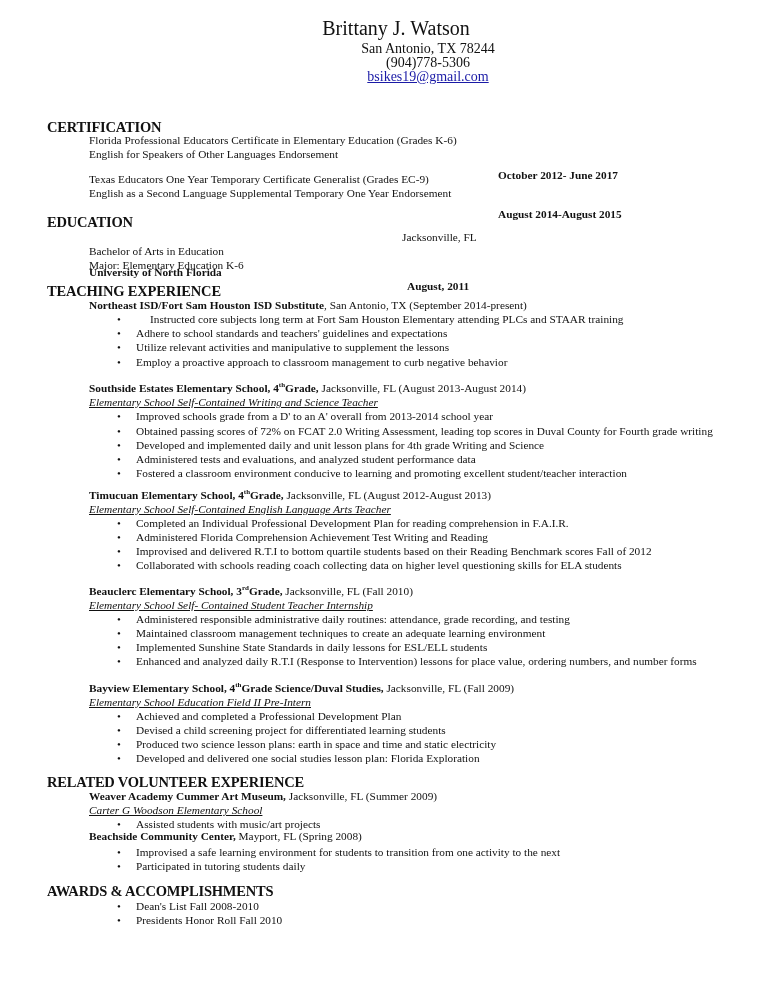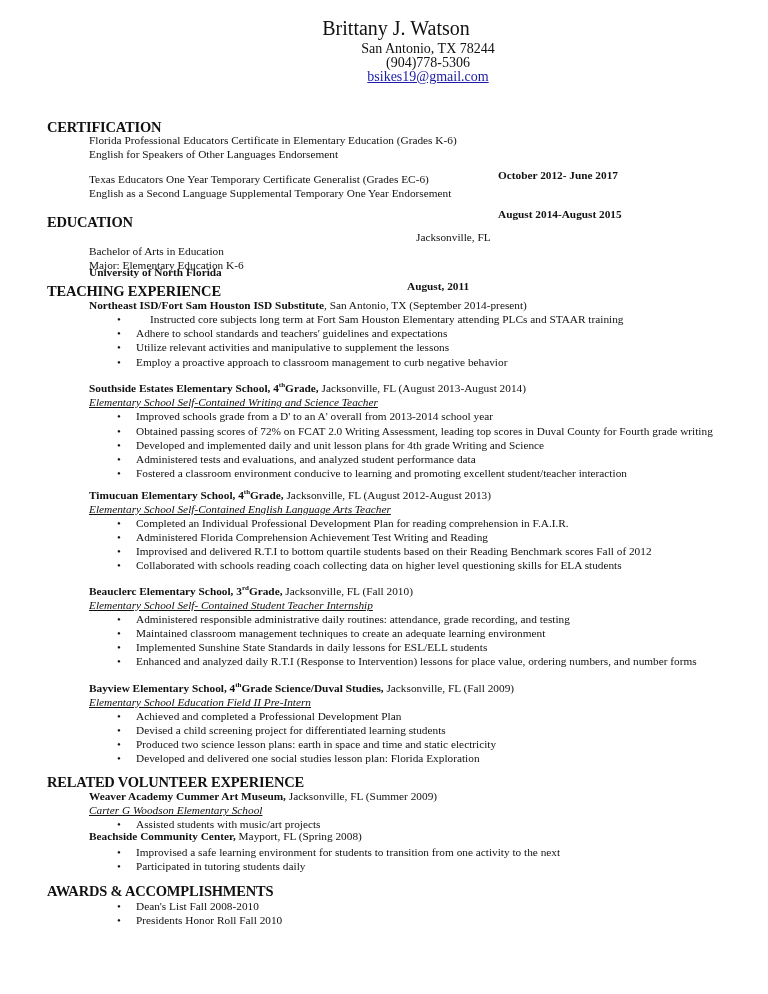--- a/index.html
+++ b/index.html
@@ -32,27 +32,27 @@
     <div class="name">Brittany J. Watson</div>
     <div class="contact">San Antonio, TX 78244</div>
     <div class="contact">(904)778-5306</div>
     <div class="contact"><a>bsikes19@gmail.com</a></div>
   </div>
 
   <div class="section-title" style="top:119px">CERTIFICATION</div>
   <div class="line" style="left:89px;top:133px">Florida Professional Educators Certificate in Elementary Education (Grades K-6)</div>
   <div class="line b" style="left:498px;top:133px">October 2012- June 2017</div>
   <div class="line" style="left:89px;top:147px">English for Speakers of Other Languages Endorsement</div>
-  <div class="line" style="left:89px;top:172px">Texas Educators One Year Temporary Certificate Generalist (Grades EC-6)</div>
+  <div class="line" style="left:89px;top:172px">Texas Educators One Year Temporary Certificate Generalist (Grades EC-9)</div>
   <div class="line b" style="left:498px;top:172px">August 2014-August 2015</div>
   <div class="line" style="left:89px;top:186px">English as a Second Language Supplemental Temporary One Year Endorsement</div>
 
   <div class="section-title" style="top:214px">EDUCATION</div>
   <div class="line b" style="left:89px;top:230px">University of North Florida</div>
-  <div class="line" style="left:416px;top:230px">Jacksonville, FL</div>
+  <div class="line" style="left:402px;top:230px">Jacksonville, FL</div>
   <div class="line" style="left:89px;top:244px">Bachelor of Arts in Education</div>
   <div class="line b" style="left:407px;top:244px">August, 2011</div>
   <div class="line" style="left:89px;top:258px">Major: Elementary Education K-6</div>
 
   <div class="section-title" style="top:283px">TEACHING EXPERIENCE</div>
 
   <div class="line" style="left:89px;top:298px">
     <span class="b">Northeast ISD/Fort Sam Houston ISD Substitute</span><span>, San Antonio, TX (September 2014-present)</span>
   </div>
   <div class="bullet" style="left:117px;top:312px">•</div>

